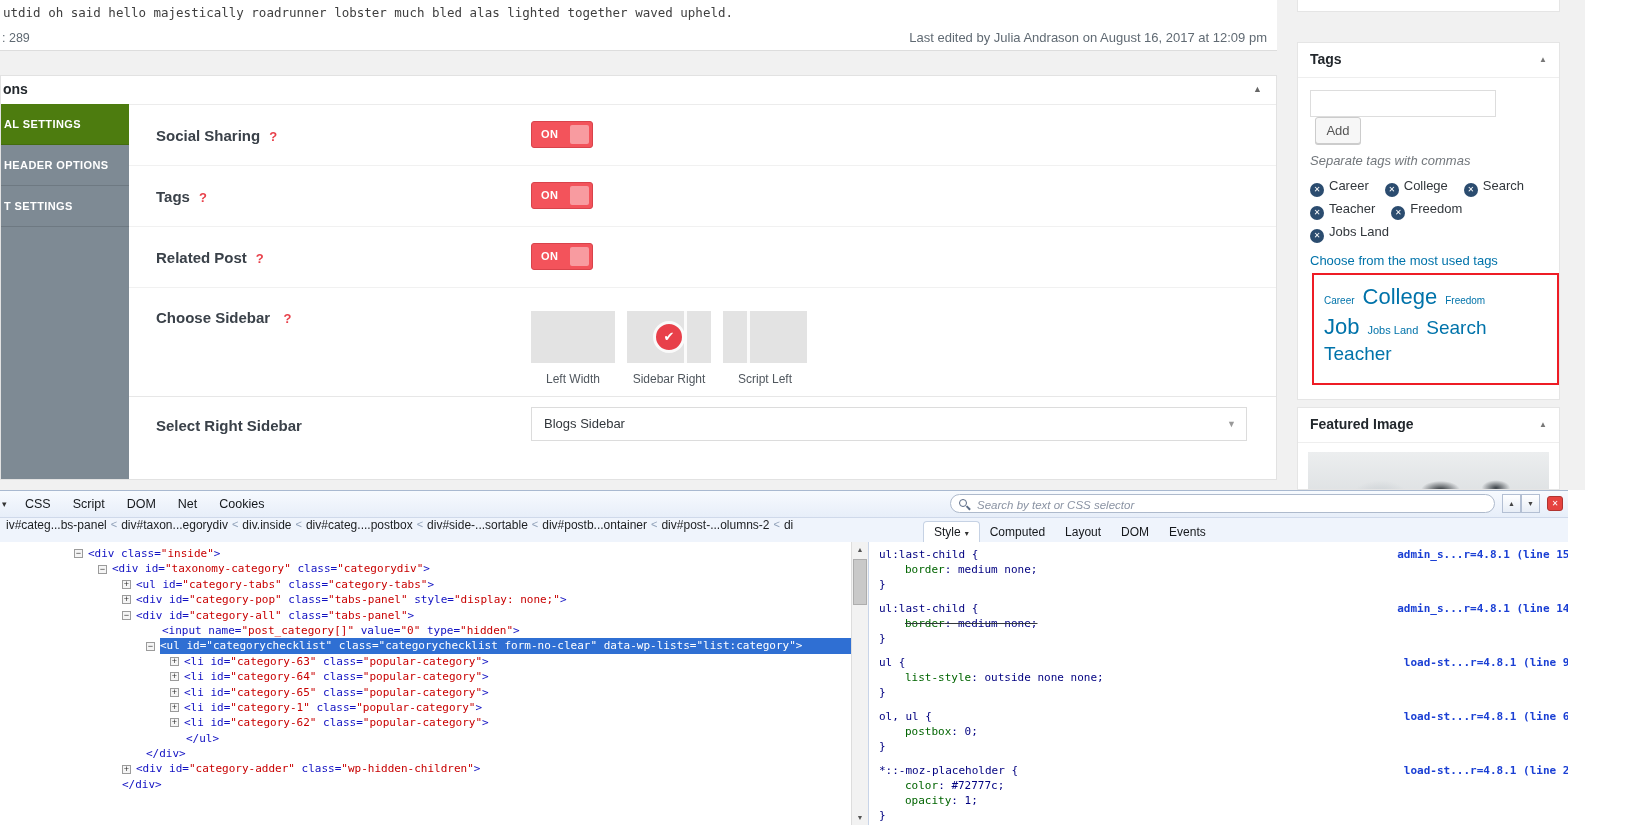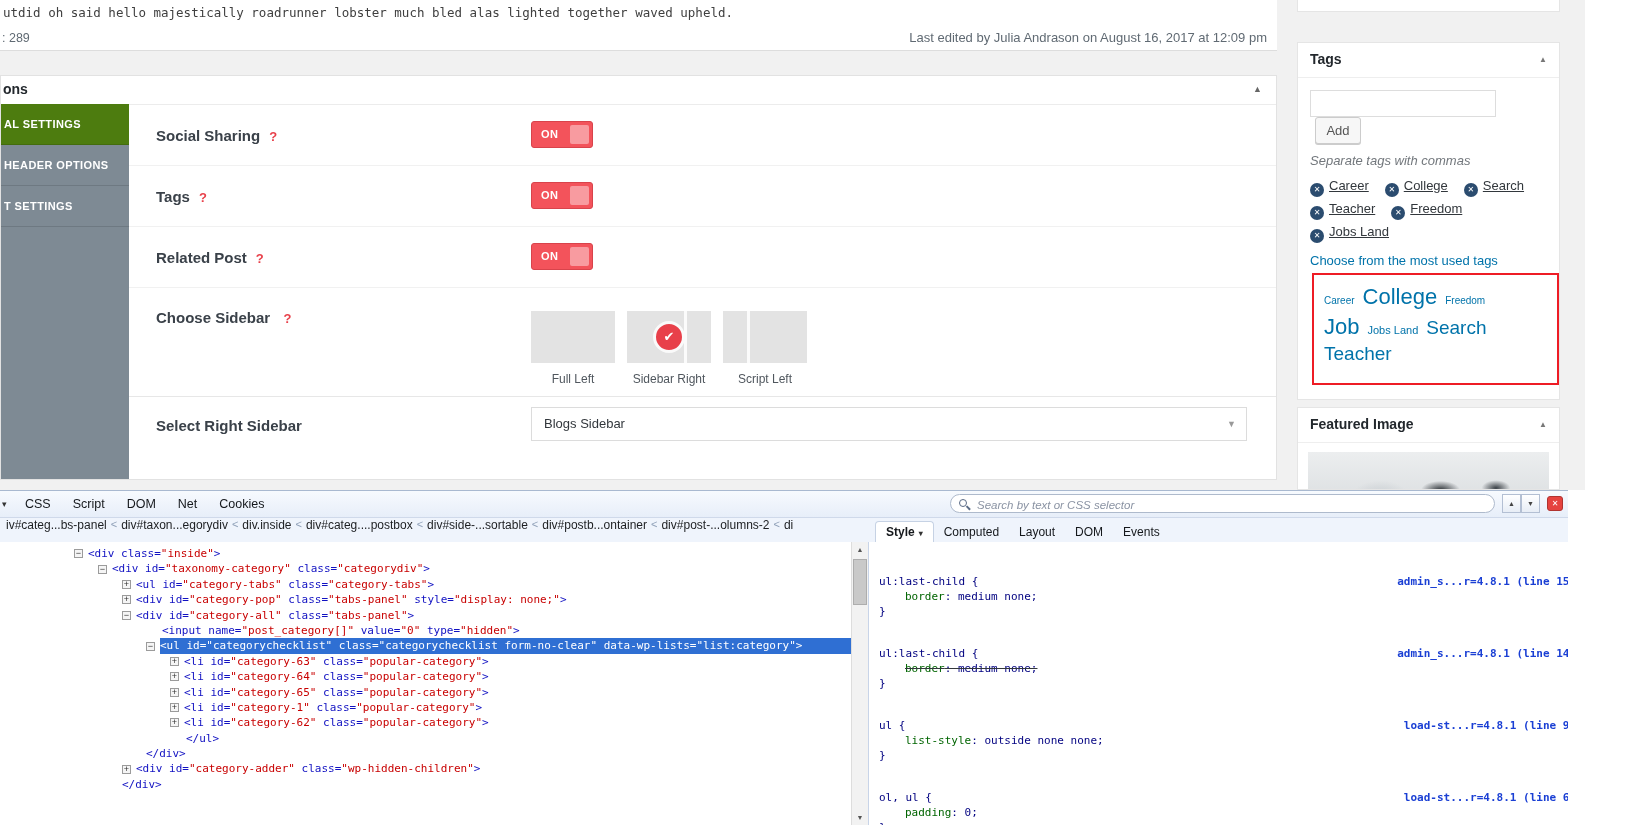--- a/index.html
+++ b/index.html
@@ -55,21 +55,21 @@
   .pb-head{position:relative;height:34px;border-bottom:1px solid #eee;}
   .pb-title{position:absolute;left:12px;top:8px;font-size:14px;font-weight:bold;color:#23282d;}
   .pb-arrow{position:absolute;right:12px;top:12px;font-size:8px;color:#777;cursor:pointer;}
   .tags-body{padding:12px;position:relative;}
   .tag-input{width:186px;height:27px;border:1px solid #ddd;box-sizing:border-box;vertical-align:middle;font-family:inherit;}
   .add-btn{display:inline-block;margin-left:5px;width:46px;height:27px;line-height:25px;text-align:center;background:#f7f7f7;
            border:1px solid #ccc;border-radius:3px;color:#555;font-size:13px;box-shadow:0 1px 0 #ccc;vertical-align:middle;box-sizing:border-box;cursor:pointer;}
   .tags-hint{margin-top:9px;font-size:13px;font-style:italic;color:#72777c;}
   .chips{margin-top:8px;}
   .chip-row{height:23px;}
-  .chip{display:inline-block;margin-right:16px;font-size:13px;color:#32373c;text-decoration:underline;}
+  .chip{display:inline-block;margin-right:16px;font-size:13px;color:#32373c;}
   .chip-x{display:inline-block;width:14px;height:14px;border-radius:50%;background:#2b4c6f;color:#fff;font-size:8px;
           line-height:14px;text-align:center;margin-right:5px;vertical-align:-2px;cursor:pointer;}
   .most-used{margin-top:8px;font-size:13px;color:var(--link);cursor:pointer;}
   .cloud-box{margin:5px -12px 0 2px;border:2px solid var(--insp);padding:8px 10px;min-height:112px;box-sizing:border-box;}
   .cloud-tag{color:var(--link);margin:0 8px 2px 0;display:inline-block;vertical-align:baseline;line-height:1.25;cursor:pointer;}
   .feat-img{margin:9px 10px;height:40px;
     background:radial-gradient(ellipse 30px 14px at 55% 95%,#2e3338 0%,rgba(46,51,56,0) 65%),
                radial-gradient(ellipse 22px 12px at 78% 90%,#3a4046 0%,rgba(58,64,70,0) 65%),
                radial-gradient(ellipse 40px 22px at 30% 110%,#c9ced2 0%,rgba(201,206,210,0) 70%),
                linear-gradient(180deg,#eceeef 0%,#dfe2e4 100%);}
@@ -90,39 +90,39 @@
              box-sizing:border-box;text-align:center;font-size:7px;line-height:17px;color:#444;cursor:pointer;}
   .up{left:1502px;} .down{left:1521px;}
   .fb-close{position:absolute;left:1547px;top:5px;width:16px;height:15px;background:#e5433f;border:1px solid #b03330;border-radius:3px;
             color:#fff;font-size:8px;line-height:13px;text-align:center;box-sizing:border-box;cursor:pointer;}
   .fb-crumbrow{position:relative;height:25px;background:#eff4fc;border-bottom:1px solid #d2ddf0;}
   .fb-crumbs{position:absolute;left:4px;top:0;height:25px;display:flex;align-items:flex-start;white-space:nowrap;overflow:hidden;width:840px;}
   .crumb{font-size:12px;color:#1c1e21;margin:0 2px;cursor:pointer;}
   .crumb-sep{color:#8fa0b8;font-size:11px;margin:0 2px;}
   .fb-style-tabs{position:absolute;left:875px;top:2px;height:23px;display:flex;align-items:flex-end;}
   .fb-style-tab{padding:3px 10px 4px;font-size:12px;color:#15181c;cursor:pointer;}
-  .fb-style-tab.active{background:#fff;border:1px solid #c6d2e4;border-bottom:1px solid #fff;border-radius:4px 4px 0 0;font-weight:bold;margin-bottom:-1px;}
+  .fb-style-tab.active{background:#fff;border:1px solid #c6d2e4;border-bottom:1px solid #fff;border-radius:4px 4px 0 0;font-weight:normal;margin-bottom:-1px;margin-left:48px;}
   .caret{font-size:8px;margin-left:4px;color:#333;}
   .fb-html{position:absolute;left:0;top:51px;width:851px;height:284px;background:#fff;overflow:hidden;
            font-family:"DejaVu Sans Mono",monospace;font-size:11px;padding-top:4px;box-sizing:border-box;}
   .trow{display:flex;align-items:center;height:15.4px;line-height:15.4px;white-space:nowrap;cursor:pointer;}
   .twisty{display:inline-block;width:9px;height:9px;border:1px solid #9b9b9b;background:#f5f5f5;color:#333;font-size:9px;
           line-height:7px;text-align:center;margin-right:5px;box-sizing:border-box;flex:0 0 9px;font-family:"Liberation Sans",sans-serif;}
   .segs span.c-b{color:var(--fbblue);}
   .segs span.c-r{color:var(--fbred);}
   .trow.sel .segs{flex:1;background:var(--sel);}
   .trow.sel .segs span{color:#fff;}
   .fb-scroll{position:absolute;left:851px;top:51px;width:17px;height:284px;background:#f2f2f2;border-left:1px solid #ddd;box-sizing:border-box;}
   .sb-btn{position:absolute;left:0;width:16px;height:16px;text-align:center;font-size:7px;color:#555;line-height:16px;cursor:pointer;}
   .sb-up{top:0;} .sb-down{bottom:0;}
   .sb-thumb{position:absolute;left:1px;top:17px;width:14px;height:46px;background:#c9c9c9;border:1px solid #adadad;box-sizing:border-box;}
   .fb-style{position:absolute;left:868px;top:51px;width:700px;height:284px;border-left:1px solid #c8d4e8;background:#fff;
             box-sizing:border-box;overflow:hidden;font-family:"DejaVu Sans Mono",monospace;font-size:11px;padding:6px 0 0 10px;}
   .rule{margin-bottom:9px;}
-  .rule-head{display:flex;align-items:baseline;overflow:hidden;height:15px;margin-top:27px;}
+  .rule-head{display:flex;align-items:baseline;overflow:hidden;height:15px;}
   .css-sel{color:#000080;}
   .brace{color:#000080;white-space:pre;}
   .rule-link{margin-left:auto;margin-right:-8px;color:#1a3fd4;font-weight:bold;font-size:11px;white-space:nowrap;flex:0 0 auto;cursor:pointer;}
   .decl{padding-left:26px;height:15px;}
   .decl .prop{color:#006400;}
   .decl .pv,.decl .val{color:#000080;}
   .decl.struck{text-decoration:line-through;}
   .rule-close{color:#000080;height:15px;}
 </style>
 </head>
@@ -173,21 +173,21 @@
       </div>
     </div>
   <div class="choose-row">
     <div class="set-label choose-label">
       <span>Choose Sidebar</span>
       <span class="help-q">?</span>
     </div>
     <div class="layout-opts" id="layout-opts">
         <div class="layout-opt" style="left: 0px;">
           <div class="layout-box full"></div>
-          <div class="layout-label">Full Left</div>
+          <div class="layout-label">Left Width</div>
         </div>
         <div class="layout-opt" style="left: 96px;">
           <div class="layout-box right">
             <div class="check-badge">✔</div>
           </div>
           <div class="layout-label">Sidebar Right</div>
         </div>
         <div class="layout-opt" style="left: 192px;">
           <div class="layout-box left"></div>
           <div class="layout-label">Script Left</div>
@@ -373,21 +373,21 @@
         </div>
         <div class="decl"><span class="prop">list-style</span><span class="pv">: </span><span class="val">outside none none;</span></div>
         <div class="rule-close">}</div>
       </div>
       <div class="rule">
         <div class="rule-head">
           <span class="css-sel">ol, ul</span>
           <span class="brace"> {</span>
           <span class="rule-link">load-st...r=4.8.1 (line 6)</span>
         </div>
-        <div class="decl"><span class="prop">padding</span><span class="pv">: </span><span class="val">0;</span></div>
+        <div class="decl"><span class="prop">postbox</span><span class="pv">: </span><span class="val">0;</span></div>
         <div class="rule-close">}</div>
       </div>
       <div class="rule">
         <div class="rule-head">
           <span class="css-sel">*::-moz-placeholder</span>
           <span class="brace"> {</span>
           <span class="rule-link">load-st...r=4.8.1 (line 2)</span>
         </div>
         <div class="decl"><span class="prop">color</span><span class="pv">: </span><span class="val">#72777c;</span></div>
         <div class="decl"><span class="prop">opacity</span><span class="pv">: </span><span class="val">1;</span></div>

